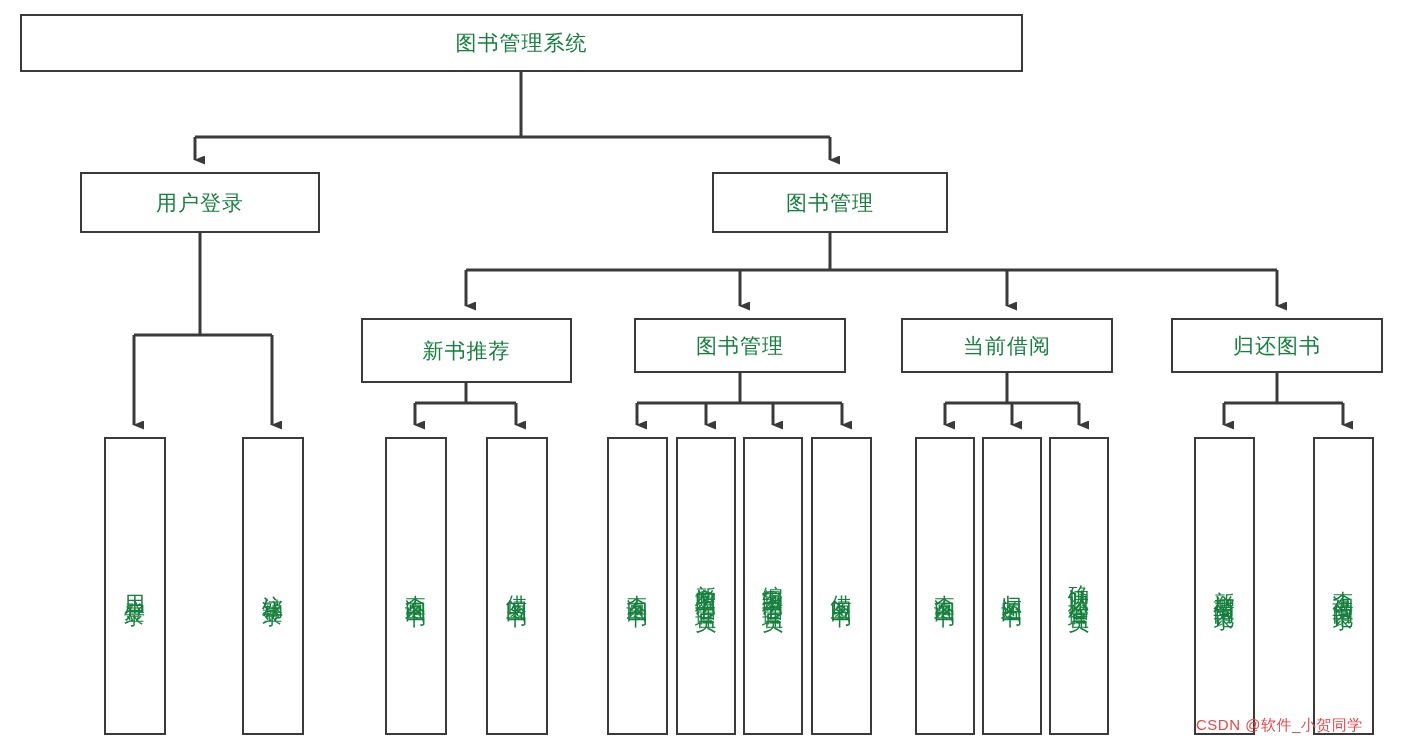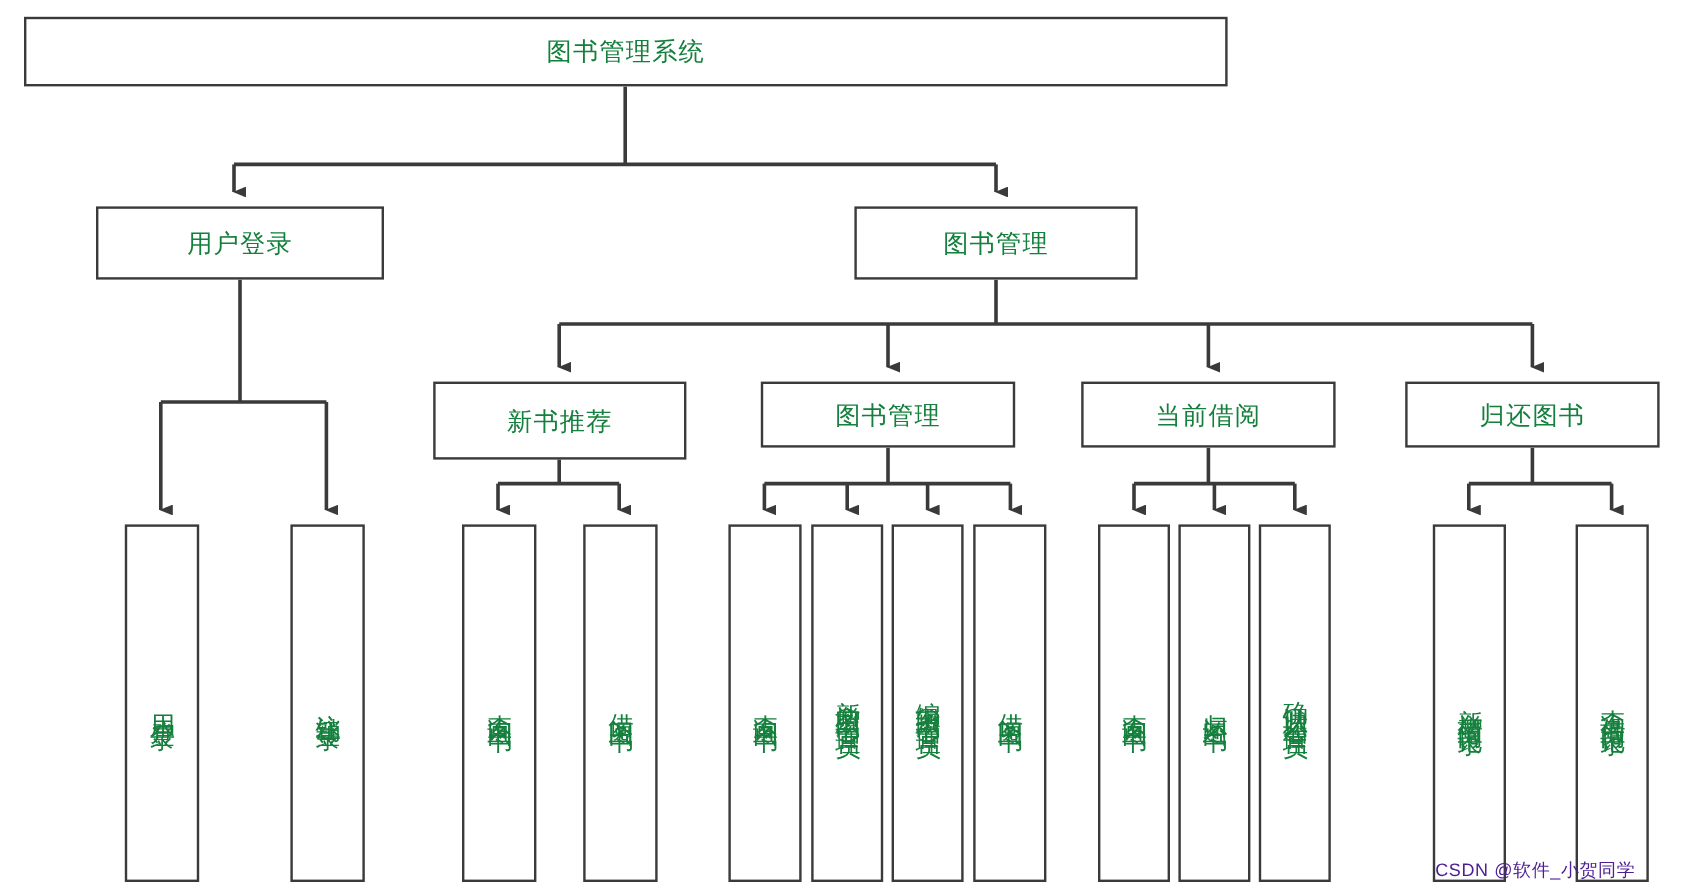--- a/index.html
+++ b/index.html
@@ -47,21 +47,21 @@
   .node.vert .vtext {
     writing-mode: vertical-rl;
     text-orientation: upright;
     letter-spacing: 4px;
     line-height: 1;
     white-space: nowrap;
   }
   .watermark {
     position: absolute;
     font-size: 15px;
-    color: #4c1d95;
+    color: #ef4444;
     white-space: nowrap;
     letter-spacing: 0.5px;
   }
 </style>
 </head>
 <body>
 
 <div id="canvas">
 
   <svg class="lines" viewBox="0 0 1405 747">

